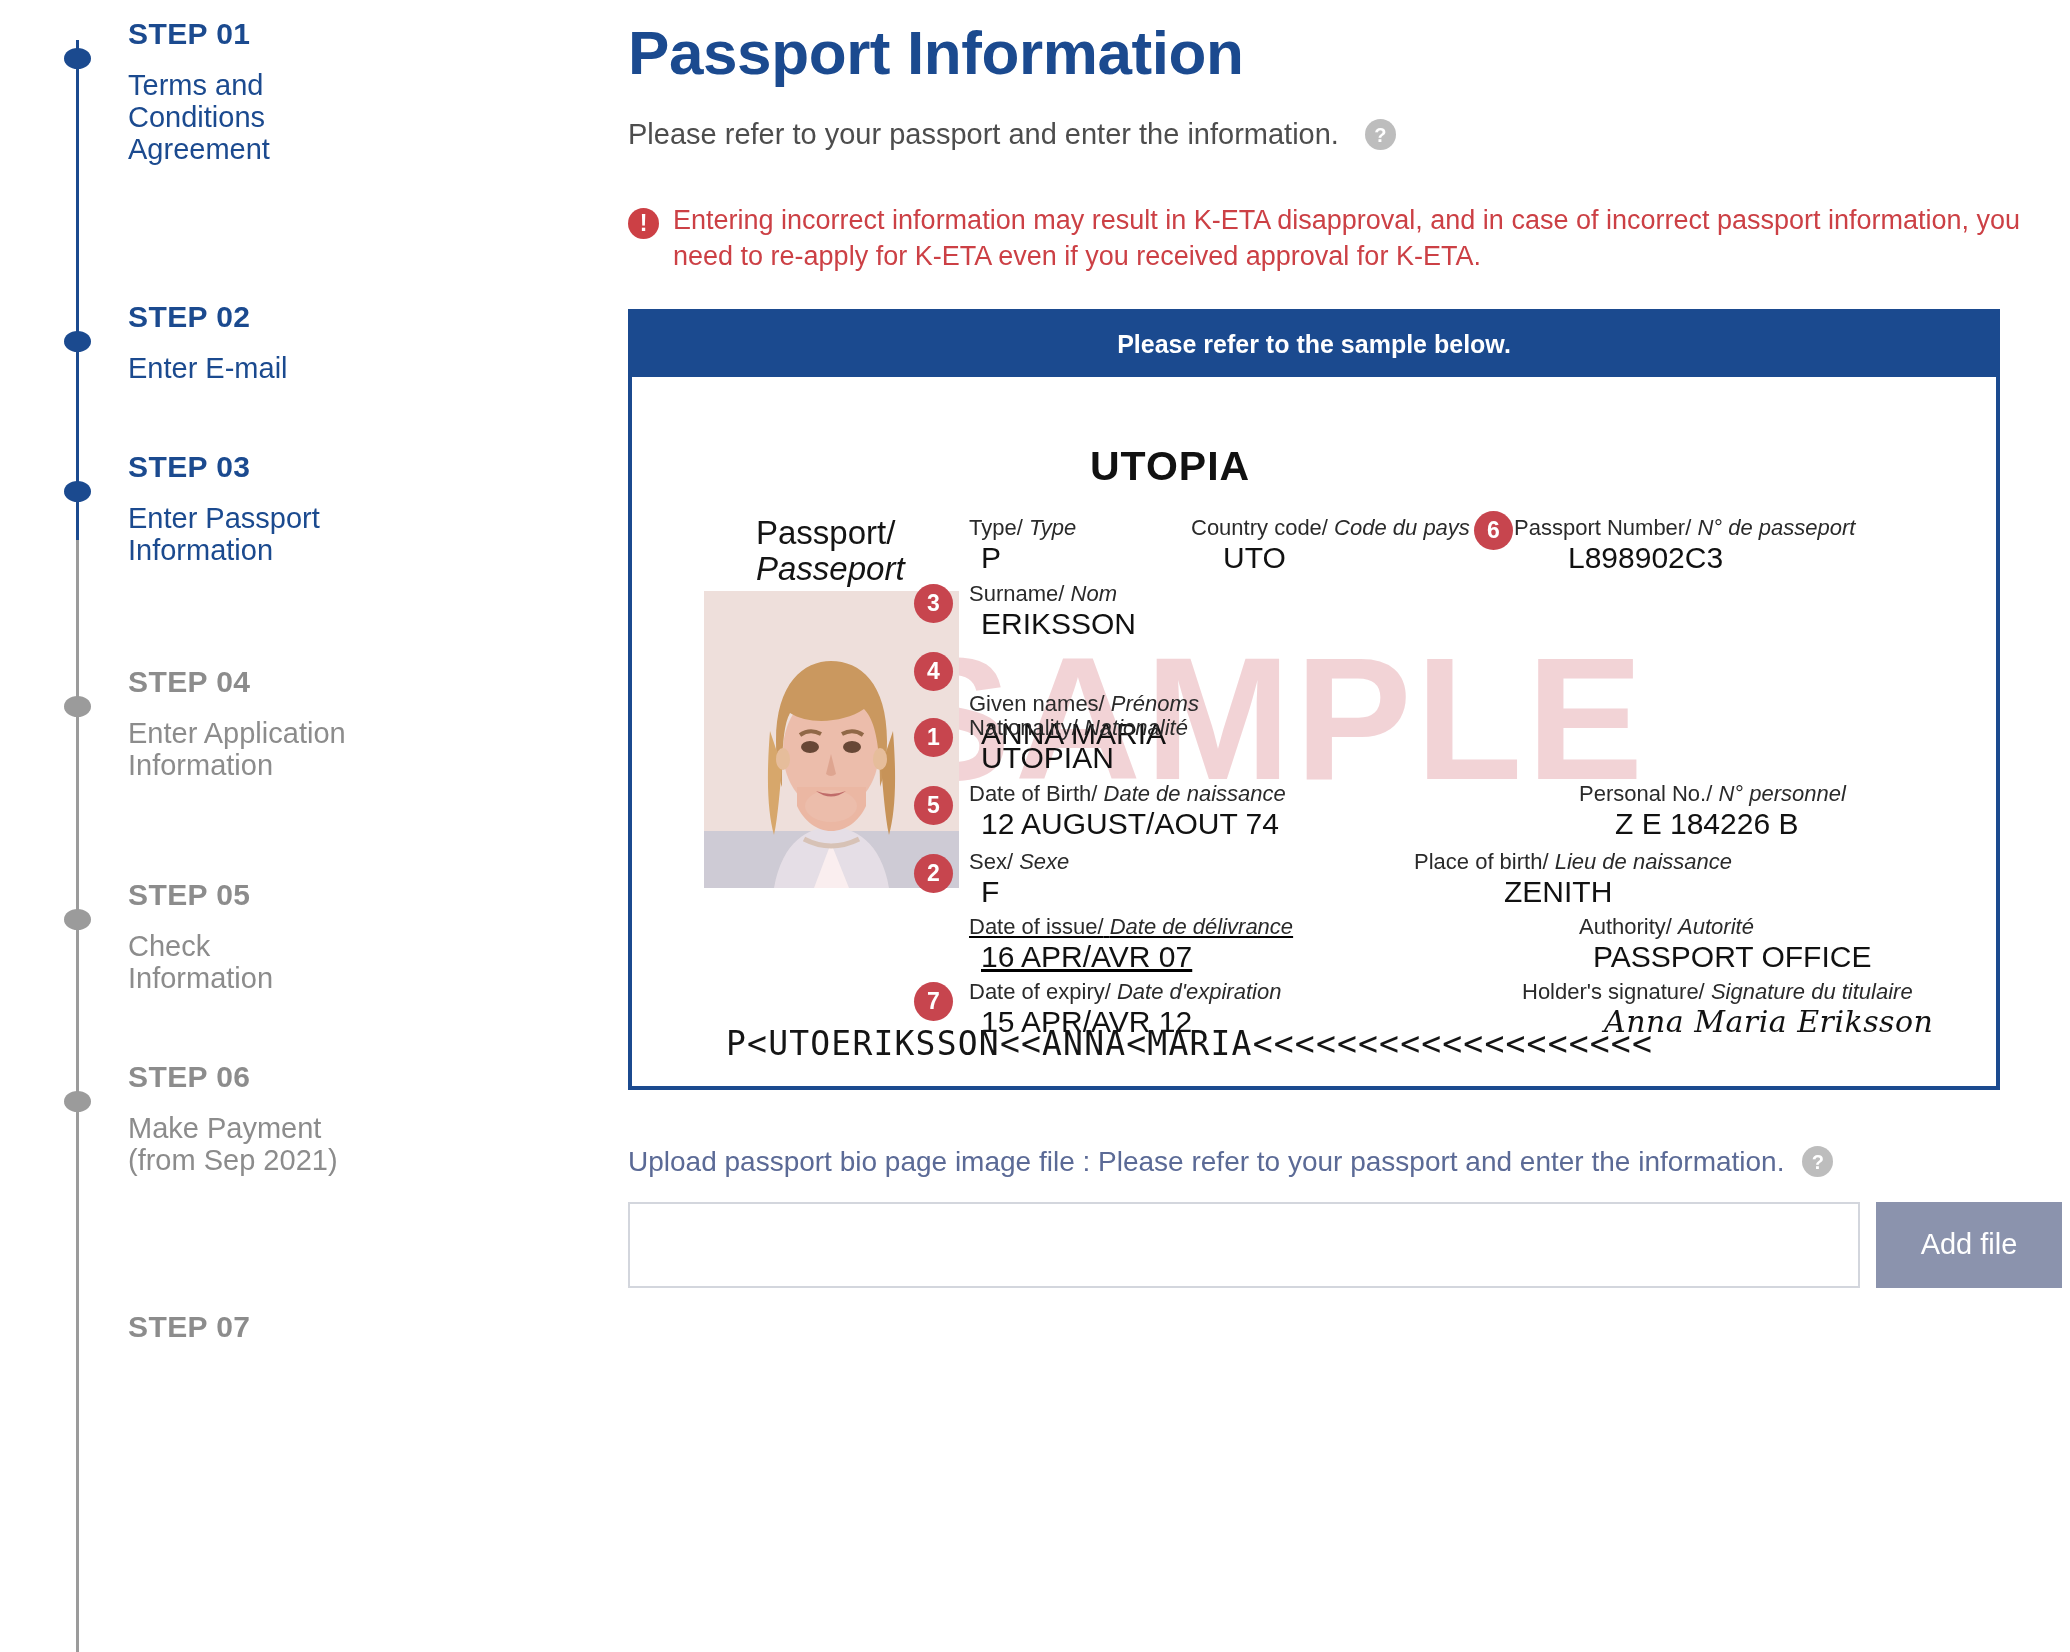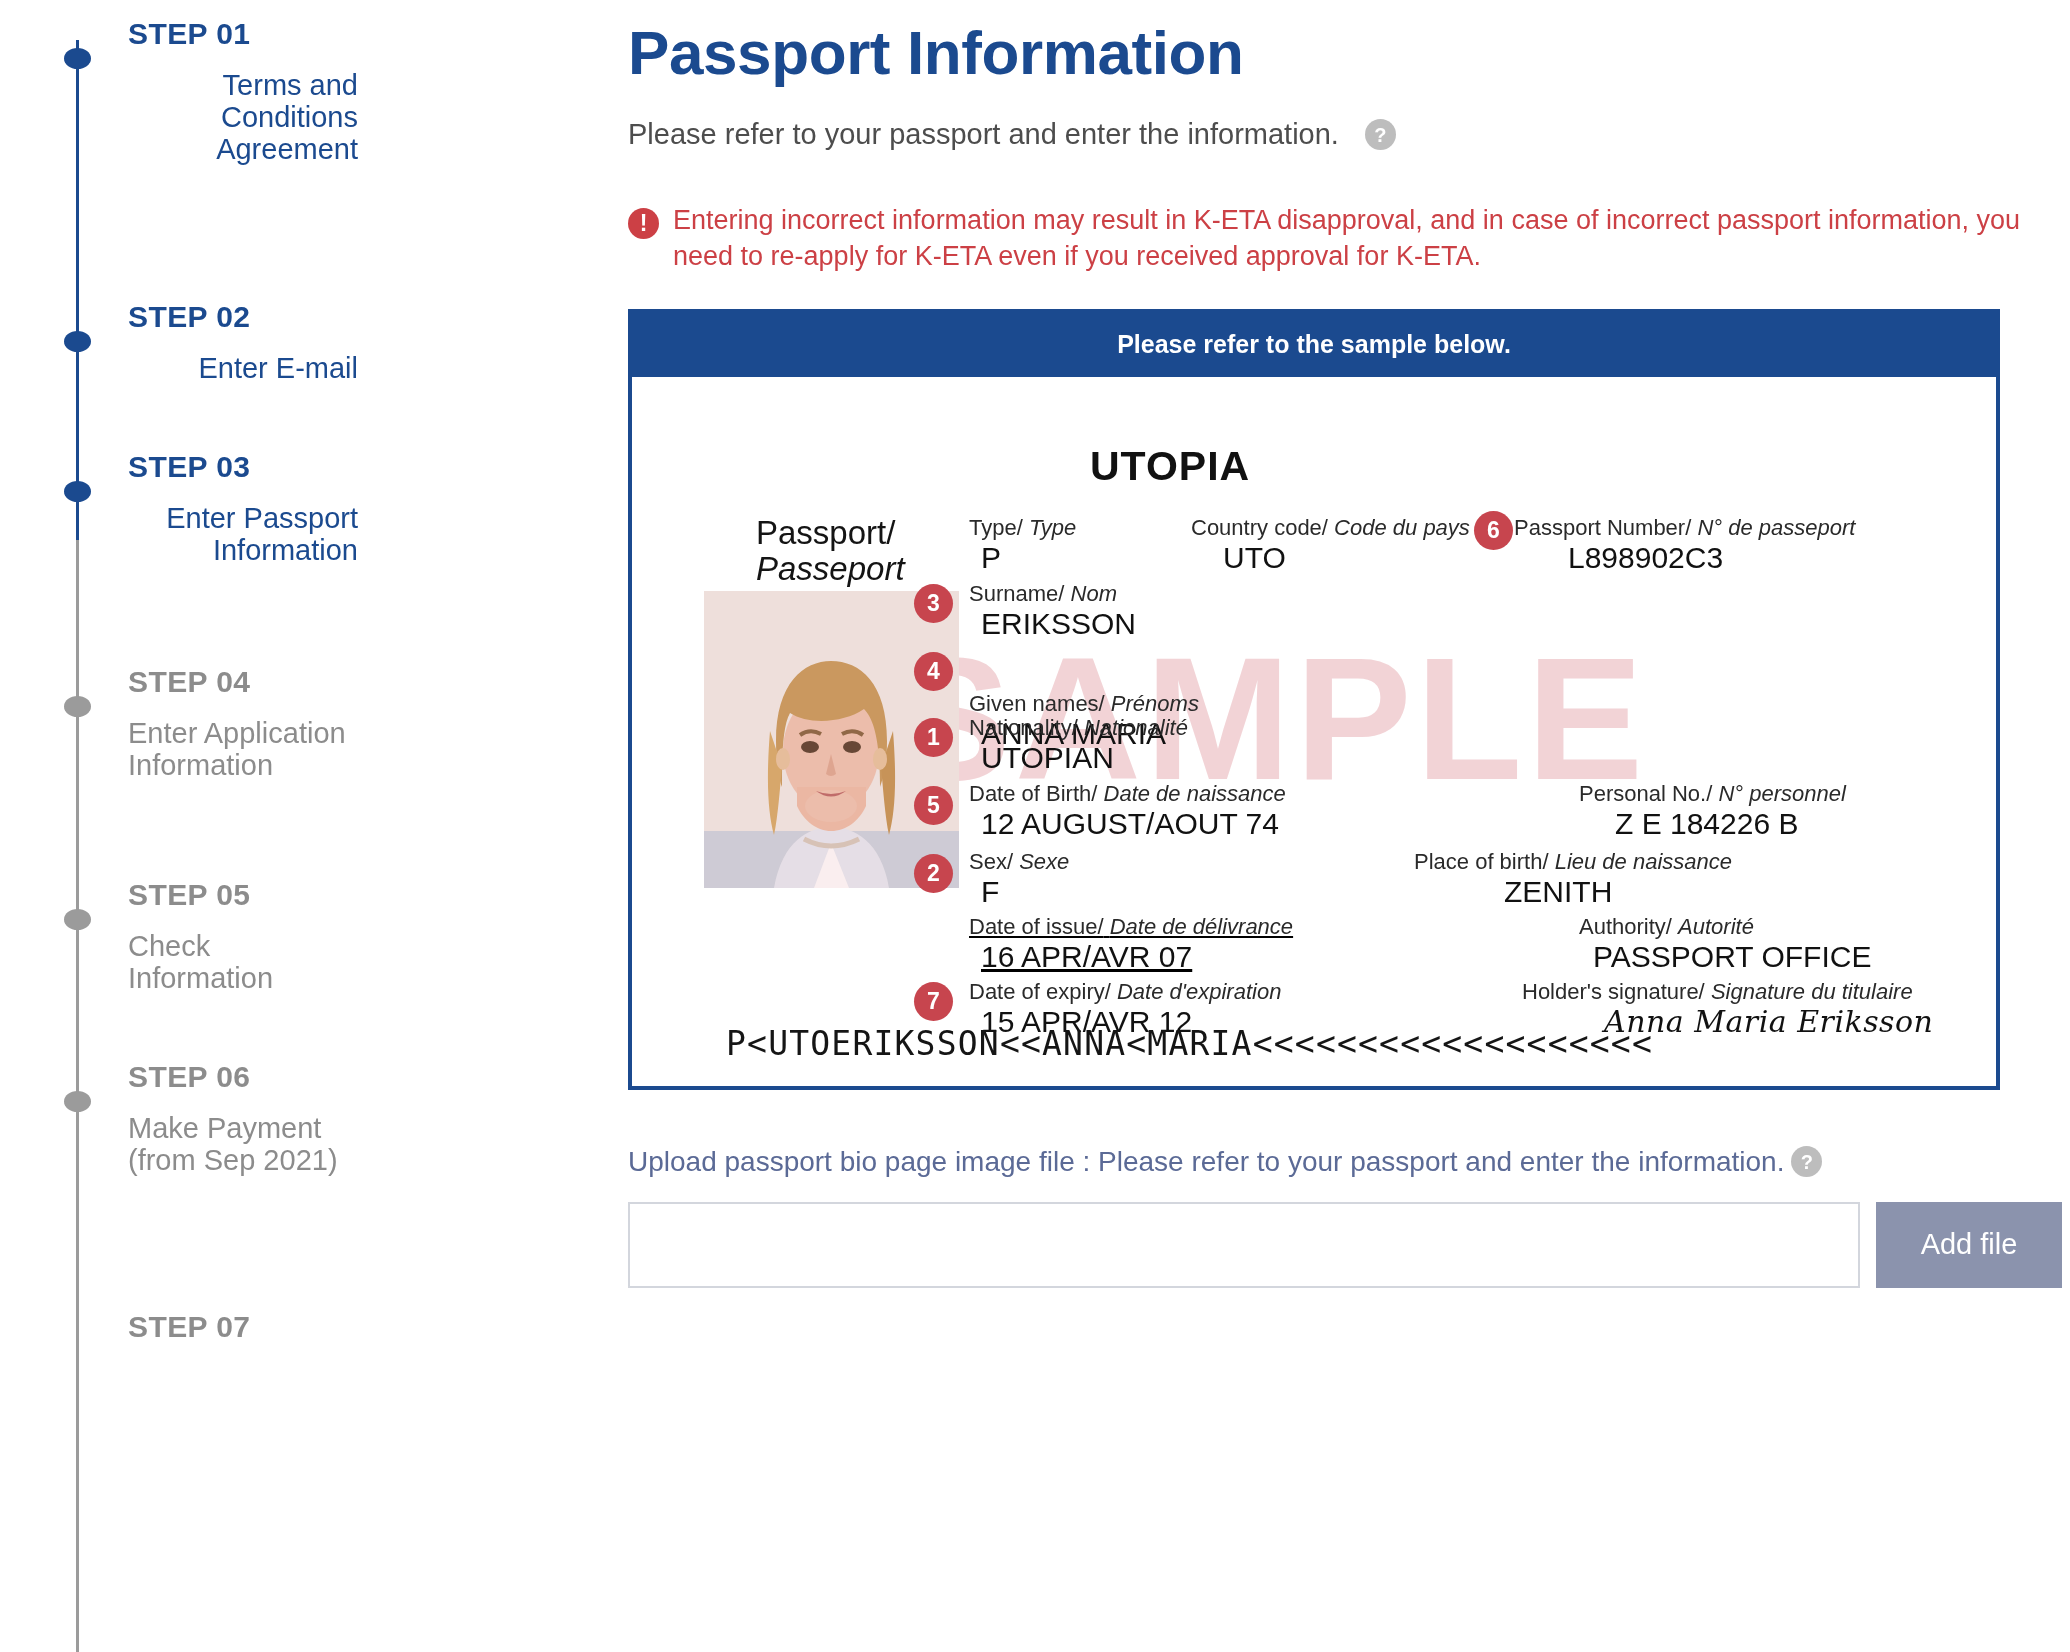--- a/index.html
+++ b/index.html
@@ -78,21 +78,21 @@
     margin: 0 0 18px 0;
   }
   .step.active .step-num, .step.done .step-num { color: #1b4a8f; }
   .step-label {
     font-size: 29px;
     color: #8c8c8c;
     line-height: 1.1;
     max-width: 230px;
     font-weight: 400;
   }
-  .step.active .step-label, .step.done .step-label { color: #1b4a8f; text-align: right; }
+  .step.active .step-label, .step.done .step-label { color: #1b4a8f; }
 
   
   .main {
     flex: 1;
     padding: 22px 44px 0 0;
     position: relative;
   }
   .page-title {
     font-size: 62px;
     font-weight: bold;
@@ -256,21 +256,21 @@
     line-height: 1.44;
     letter-spacing: 1.2px;
     color: #151515;
     white-space: pre;
   }
 
   
   .upload-label-row {
     display: flex;
     align-items: center;
-    gap: 7px;
+    gap: 18px;
     margin: 56px 0 24px 0;
   }
   .upload-label {
     font-size: 28px;
     color: #5b6a96;
   }
   .upload-row {
     display: flex;
     align-items: stretch;
     gap: 16px;

